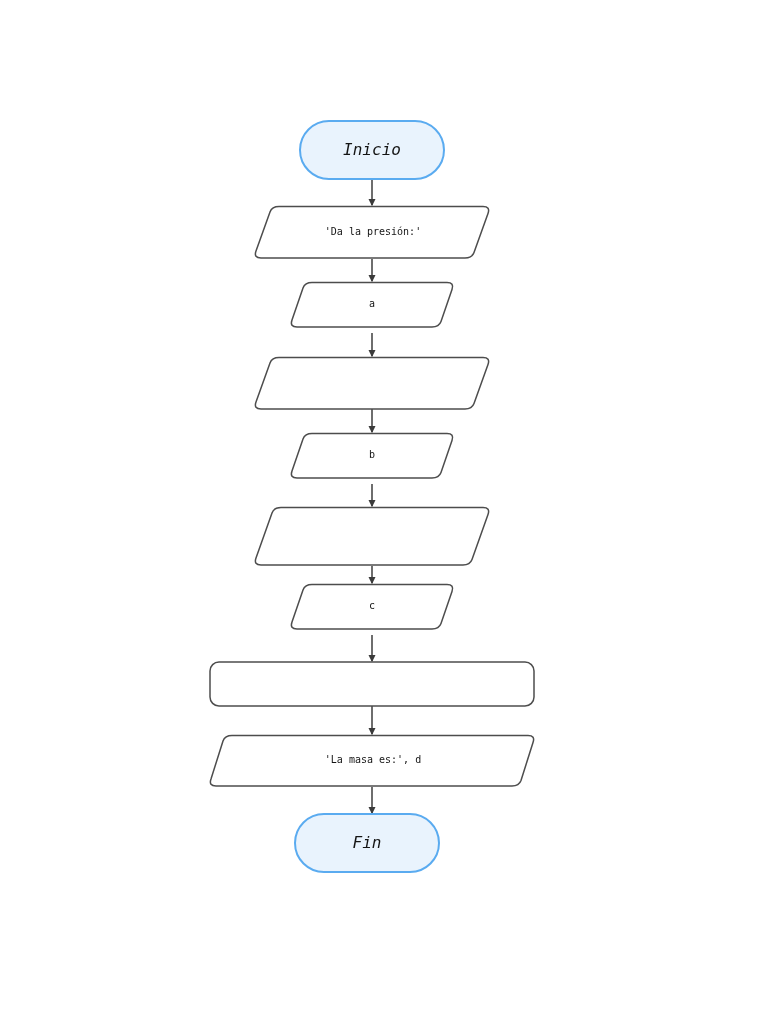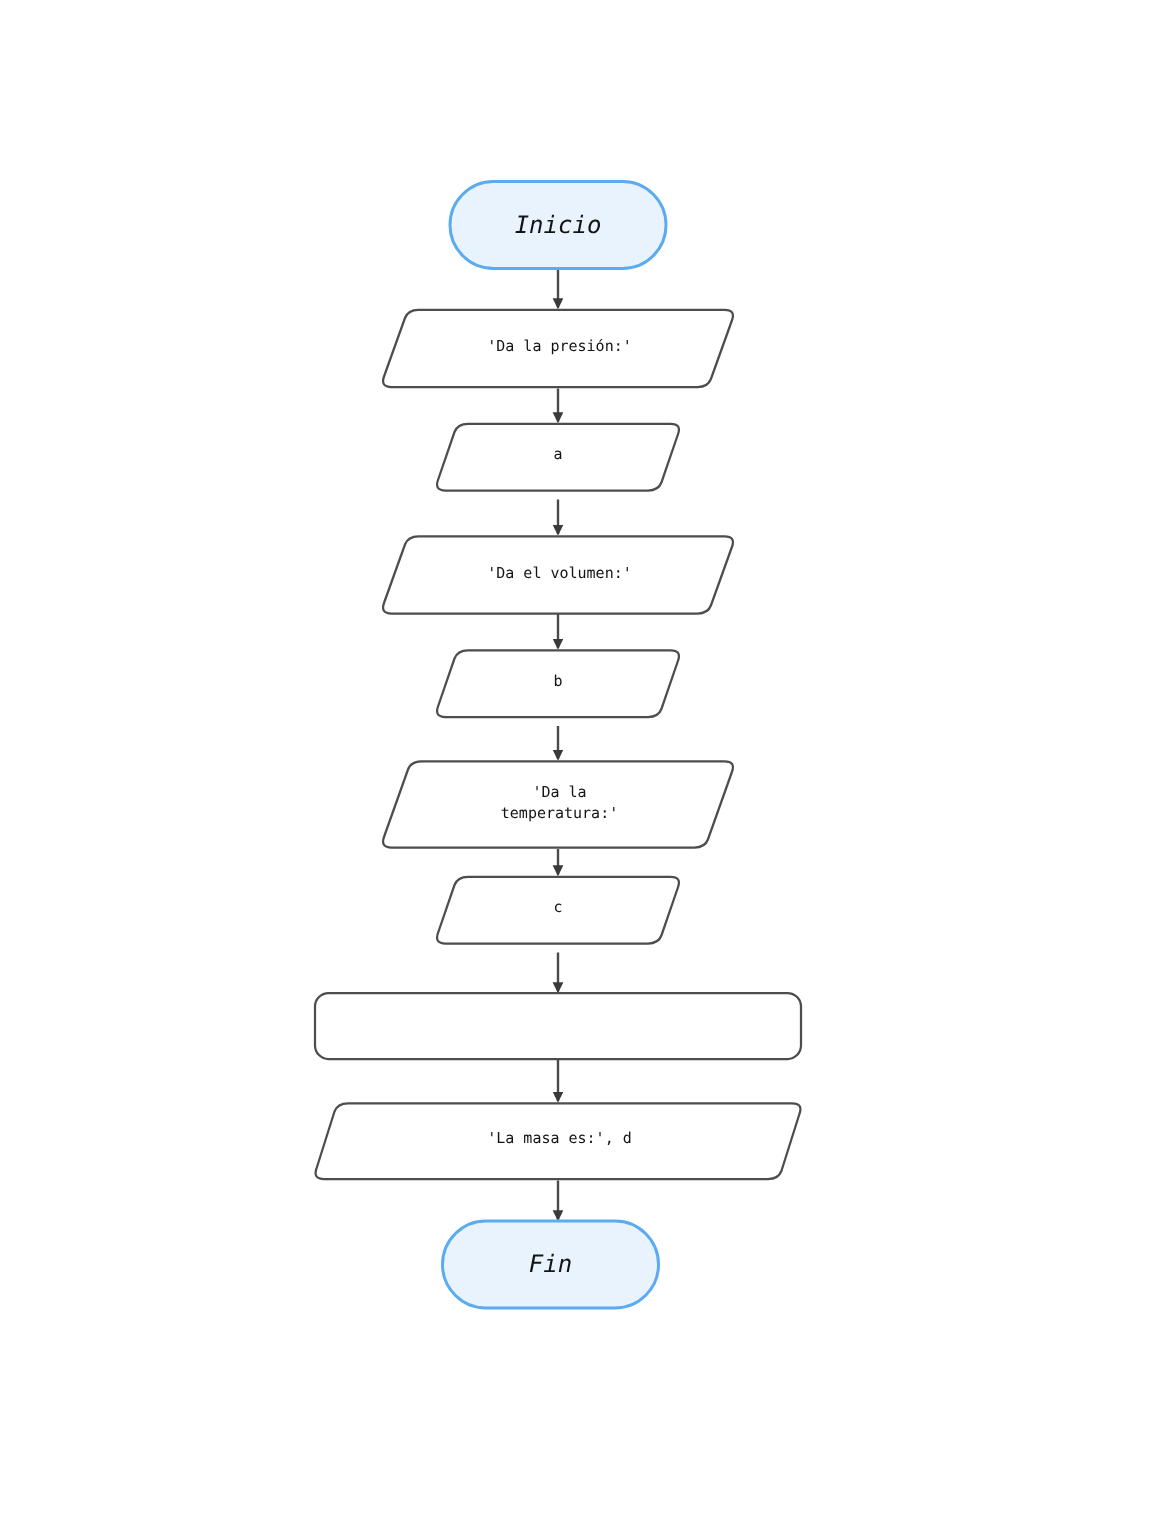--- a/index.html
+++ b/index.html
@@ -98,28 +98,23 @@
 
     <rect x="295" y="814" width="144" height="58" rx="29" ry="29" fill="#e9f3fd" stroke="#5aabf0" stroke-width="2"></rect>
   </svg>
 
   <div class="node-label terminal" style="left:300px; top:121px; width:144px; height:58px;">Inicio</div>
 
   <div class="node-label" style="left:256px; top:206px; width:234px; height:52px;">'Da la presión:'</div>
 
   <div class="node-label" style="left:290px; top:282px; width:164px; height:45px;">a</div>
 
-  <div class="node-label" style="left:256px; top:357px; width:234px; height:52px;">'Da el volumen:'</div>
 
   <div class="node-label" style="left:290px; top:433px; width:164px; height:45px;">b</div>
 
-  <div class="node-label" style="left:256px; top:507px; width:234px; height:58px; flex-direction:column;">
-    <span>'Da la</span>
-    <span>temperatura:'</span>
-  </div>
 
   <div class="node-label" style="left:290px; top:584px; width:164px; height:45px;">c</div>
 
 
   <div class="node-label terminal" style="left:295px; top:814px; width:144px; height:58px;">Fin</div>
 
   <div class="node-label" style="left:211px; top:735px; width:324px; height:51px;">'La masa es:', d</div>
 
   <div class="node-hit" style="left:300px; top:121px; width:144px; height:58px;"></div>
   <div class="node-hit" style="left:253px; top:206px; width:238px; height:53px;"></div>

